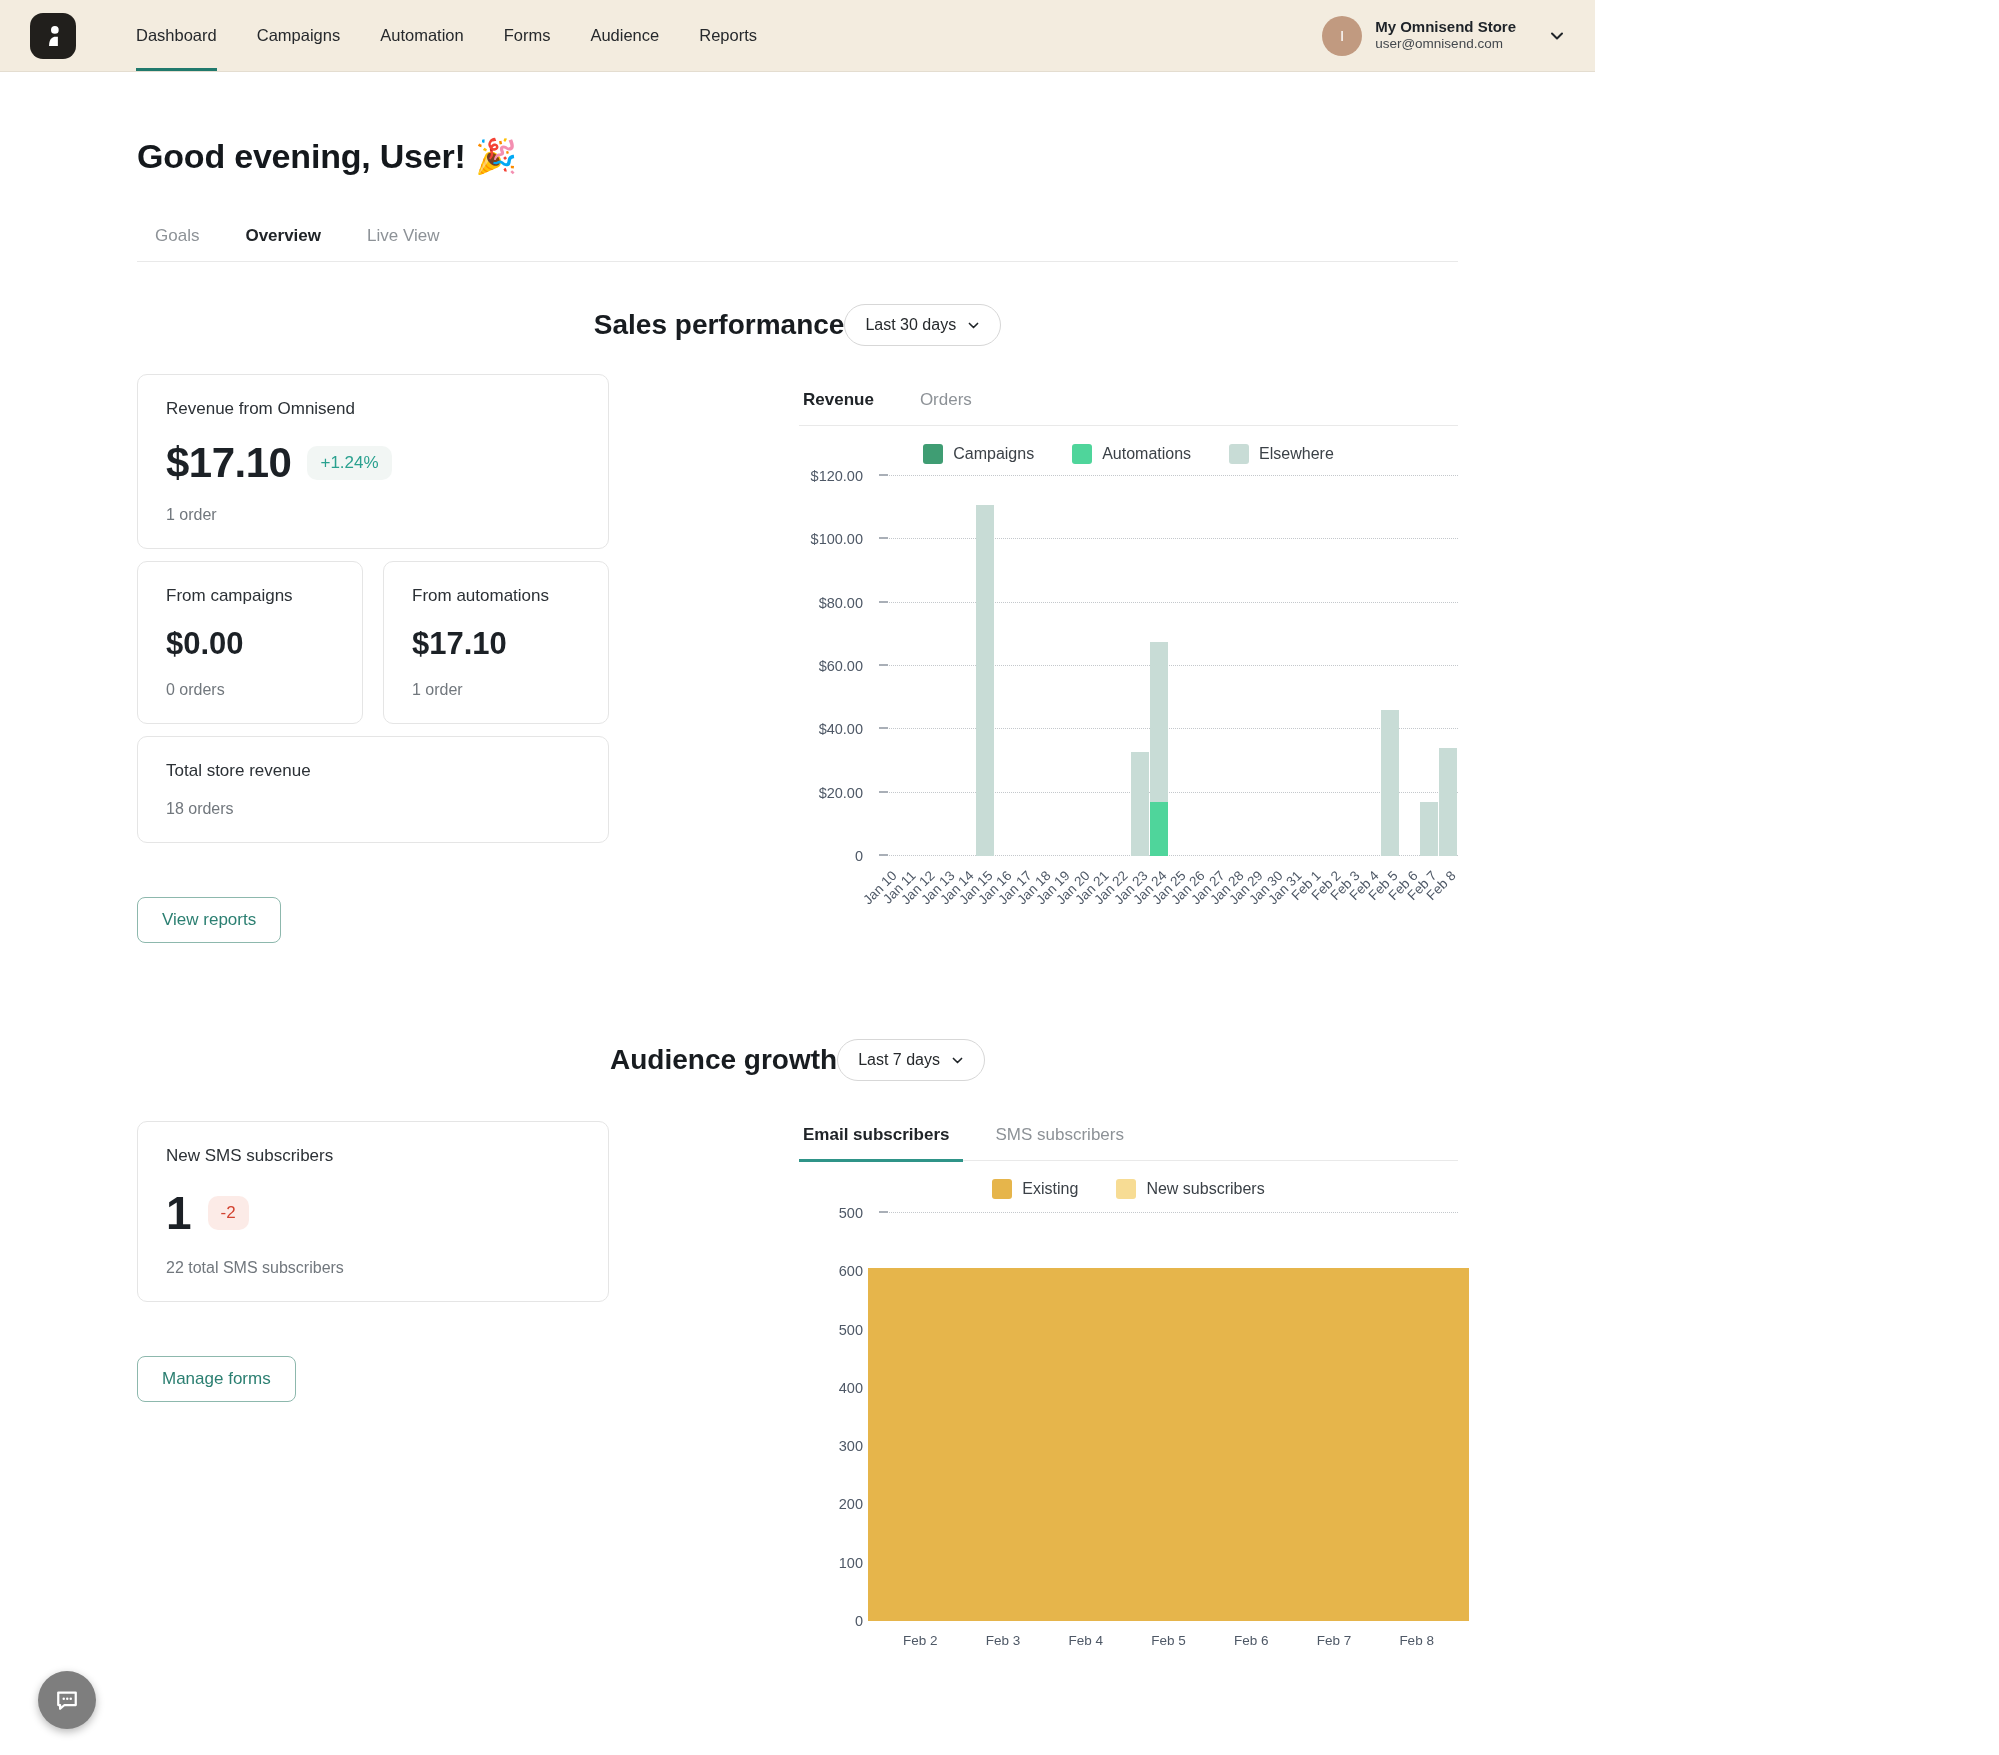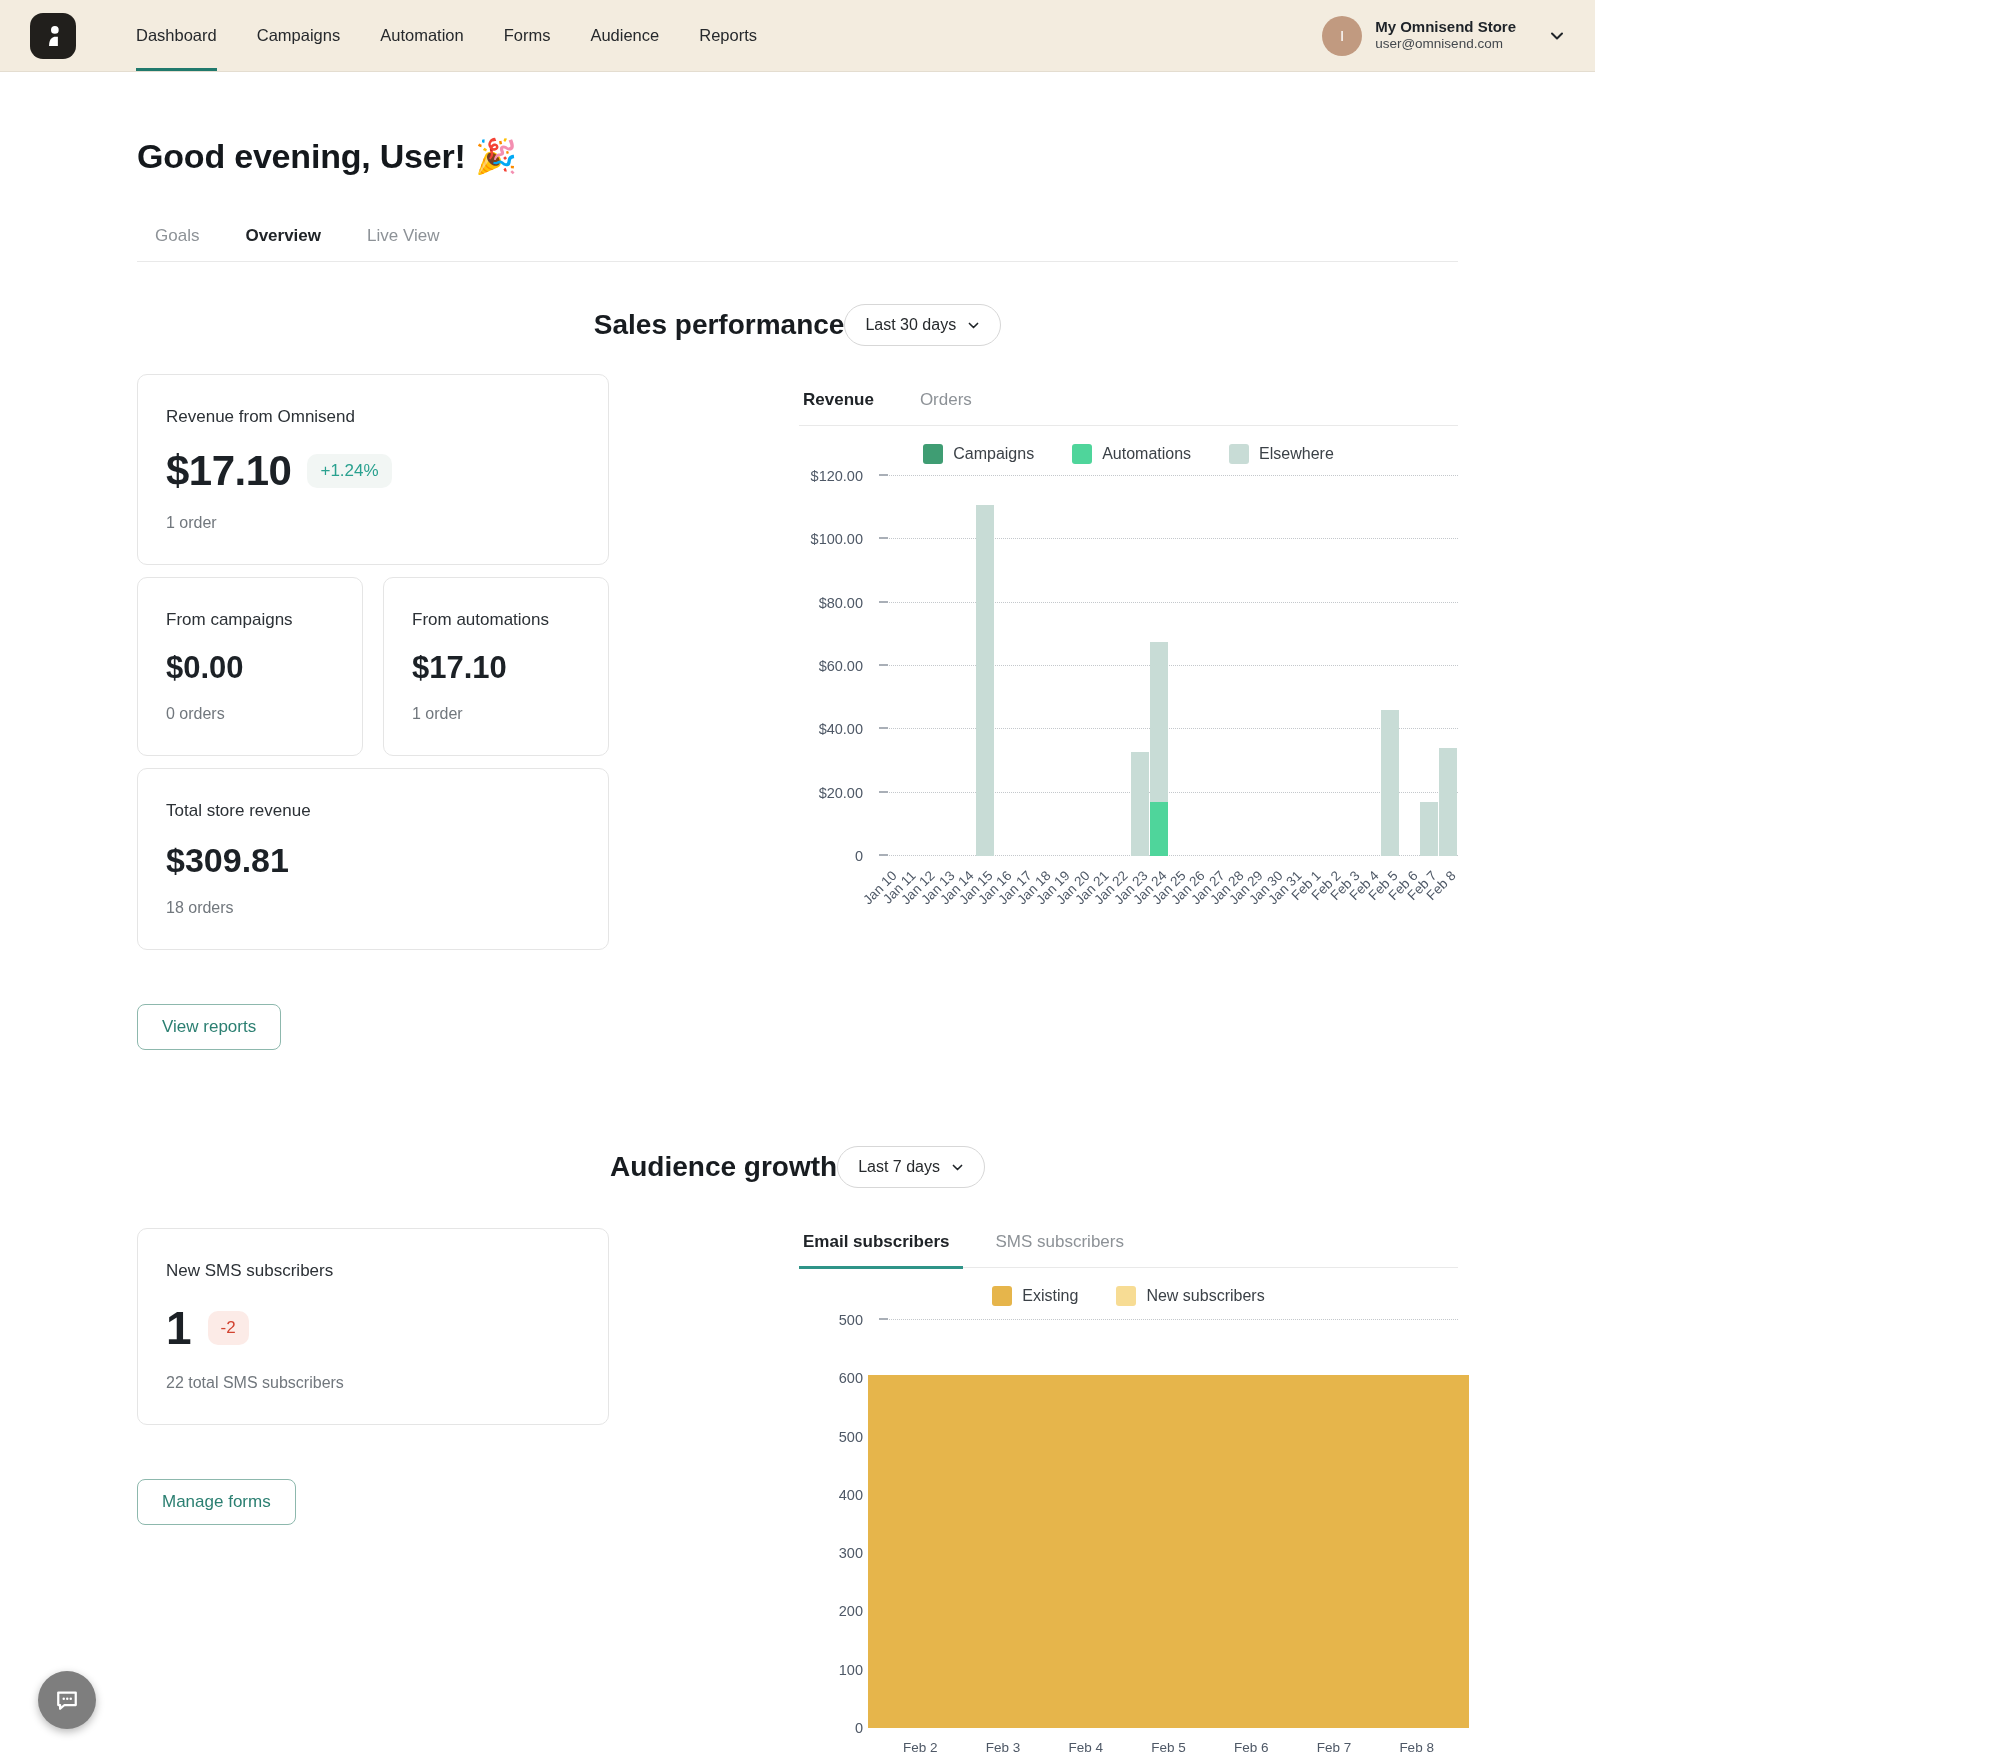--- a/index.html
+++ b/index.html
@@ -37,21 +37,21 @@
   .section-header h2 { font-size:28px; font-weight:bold; color:#181c20; }
   .pill { display:flex; align-items:center; gap:11px; padding:11px 20px; background:#fff;
           border:1px solid #d7d7d7; border-radius:24px; font-size:16px; color:#26292c; cursor:pointer;
           font-family:inherit; }
 
   .section-body { display:flex; margin-top:28px; }
   .left-col { width:472px; flex-shrink:0; }
   .chart-col { flex:1; margin-left:190px; padding-top:16px; min-width:0; }
 
   
-  .card { border:1px solid #e5e5e5; border-radius:10px; background:#fff; padding:32px 28px; }
+  .card { border:1px solid #e5e5e5; border-radius:10px; background:#fff; padding:24px 28px; }
   .card-label { font-size:17px; color:#2c3136; }
   .value-row { display:flex; align-items:center; gap:16px; margin-top:20px; }
   .v-big { font-size:42px; font-weight:bold; color:#1c2126; letter-spacing:-0.5px; }
   .v-mid { font-size:31px; font-weight:bold; color:#1c2126; }
   .v-huge { font-size:46px; font-weight:bold; color:#1c2126; }
   .badge { font-size:17px; padding:7px 13px; border-radius:10px; }
   .badge.pos { color:#2aa18f; background:#f2f6f4; }
   .badge.neg { color:#d24330; background:#fcebe7; }
   .card-sub { margin-top:19px; font-size:16px; color:#71777d; }
   .card-row { display:flex; gap:20px; margin-top:12px; }
@@ -164,23 +164,20 @@
             <div class="card">
               <div class="card-label">From automations</div>
               <div class="value-row">
                   <span class="v-mid">$17.10</span>
                 </div>
               <div class="card-sub">1 order</div>
             </div>
           </div>
           <div class="card total">
             <div class="card-label">Total store revenue</div>
-            <div class="value-row">
-                <span class="v-mid" style="font-size:34px;">$309.81</span>
-              </div>
             <div class="card-sub">18 orders</div>
           </div>
           <button class="outline-btn">View reports</button>
         </div>
 
         <div class="chart-col">
           <div class="chart-tabs">
             <div class="chart-tab active">Revenue</div>
             <div class="chart-tab">Orders</div>
           </div>

